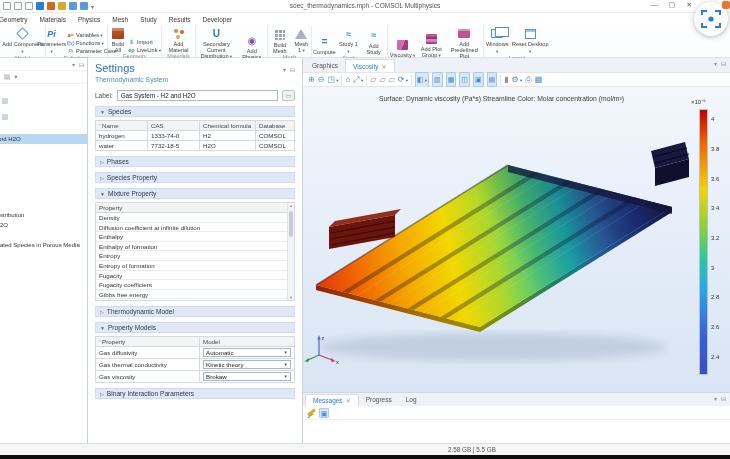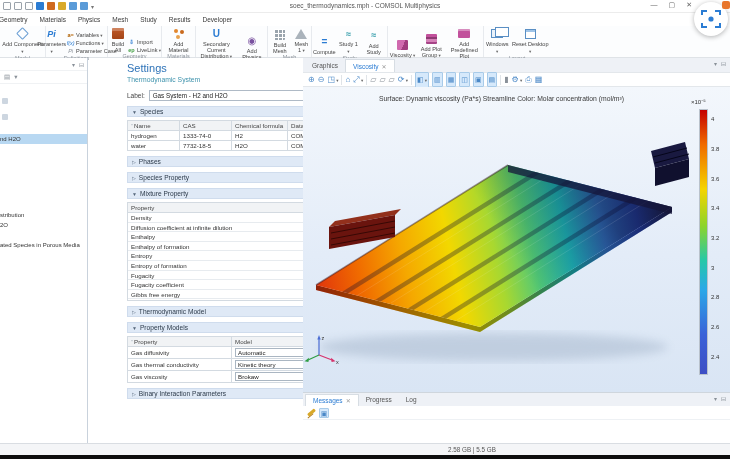--- a/index.html
+++ b/index.html
@@ -73,21 +73,21 @@
   .i-pis { color:#8a9199; font-size:6px; font-style:italic; }
   
   #sidebar { position:absolute; left:0; top:58px; width:88px; bottom:16px; background:#fff; border-right:1px solid #c9d2dc; overflow:hidden; }
   .pane-mini-toolbar { height:13px; display:flex; align-items:center; justify-content:flex-end; gap:4px; padding:0 3px; color:#8a9199; font-size:6px; border-bottom:1px solid #f0f2f4; }
   .pane-mini-toolbar2 { height:13px; display:flex; align-items:center; gap:4px; padding:0 4px; color:#8a9199; font-size:6.5px; border-bottom:1px solid #f0f2f4; }
   .tree { position:relative; }
   .tree-stub { position:absolute; left:2px; width:6px; height:6px; background:#cdd6e0; border-radius:1px; }
   .tree-item { position:absolute; left:0; width:100%; height:10px; line-height:10px; font-size:6px; color:#333; white-space:nowrap; overflow:hidden; }
   .tree-item.selected { background:#b8d8f2; }
   
-  #settings { position:absolute; left:88px; top:58px; width:215px; bottom:16px; background:#fff; border-right:1px solid #c9d2dc; overflow:hidden;margin-left:32px; }
+  #settings { position:absolute; left:88px; top:58px; width:215px; bottom:16px; background:#fff; border-right:1px solid #c9d2dc; overflow:hidden; }
   #settings-inner { padding:4px 7px 0 7px; position:relative; }
   #settings-head { display:flex; align-items:baseline; }
   #settings-title { color:#2e73b8; font-size:11px; }
   #settings-pins { margin-left:auto; color:#8a9199; font-size:6px; display:flex; gap:4px; }
   #settings-subtitle { color:#3f93ad; font-size:6.8px; margin-top:2px; }
   #label-row { display:flex; align-items:center; gap:4px; margin-top:7px; }
   #label-row .lab { font-size:6.5px; color:#444; }
   #label-input { flex:1; height:11px; border:1px solid #afbac6; background:#fff; font-size:6.3px; line-height:10px; padding:0 3px; color:#222; }
   #label-btn { width:13px; height:11px; border:1px solid #bcc6d0; border-radius:2px; background:#eef3ee; font-size:6px; color:#7a9; text-align:center; line-height:10px; }
   .s-sec { height:11px; background:#dfe9f6; border:1px solid #cfdced; display:flex; align-items:center; gap:3px; padding:0 4px; margin-top:5px; }

